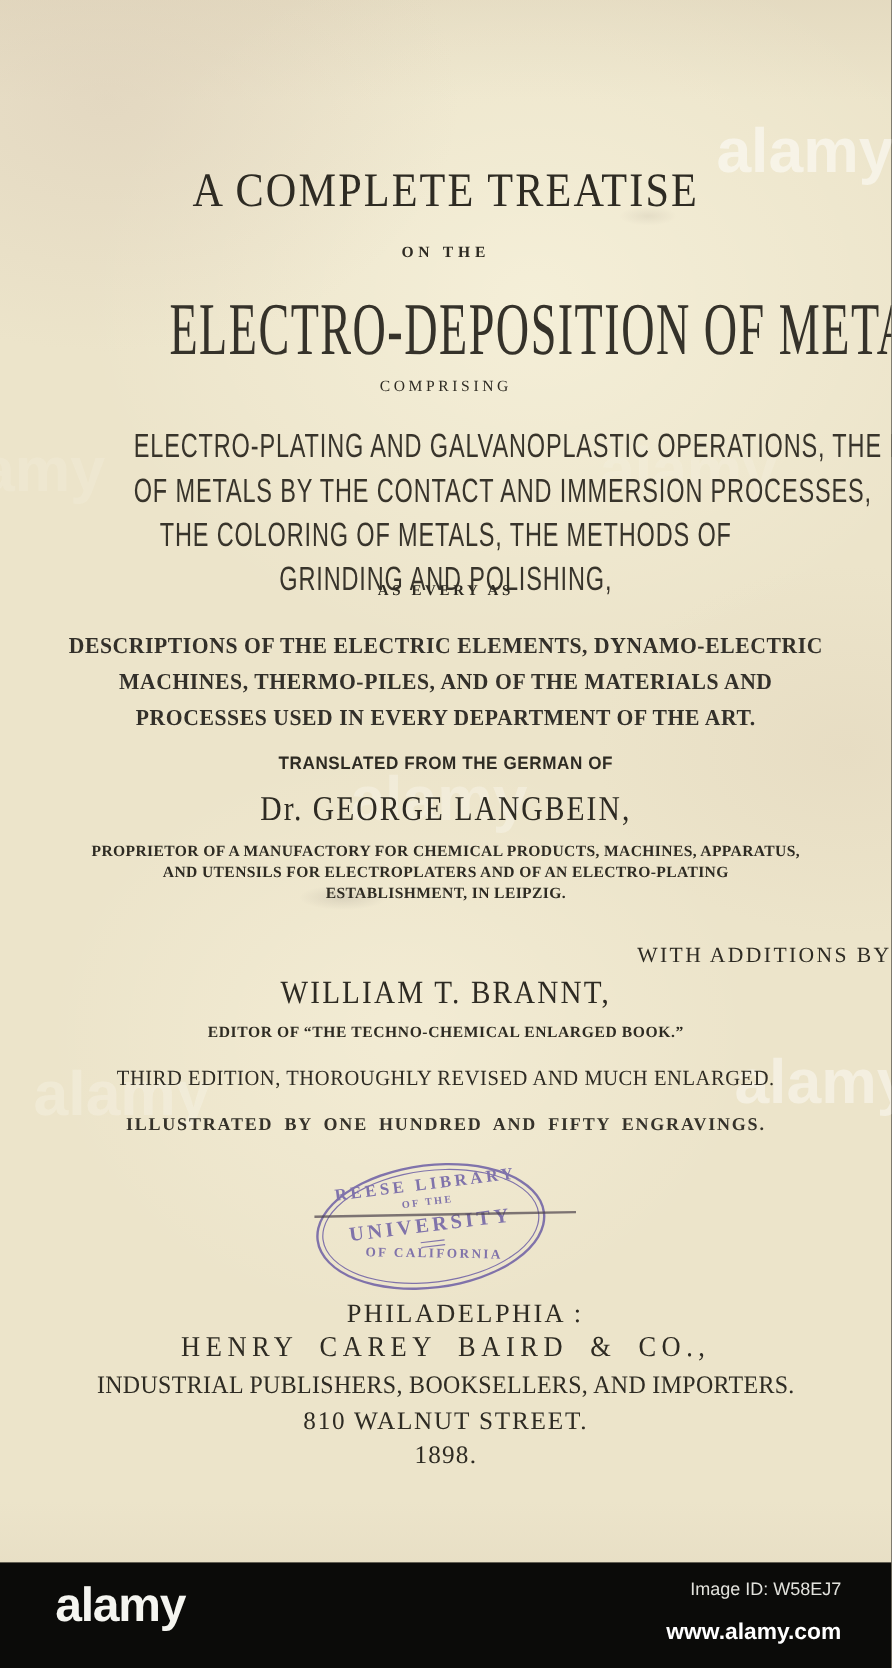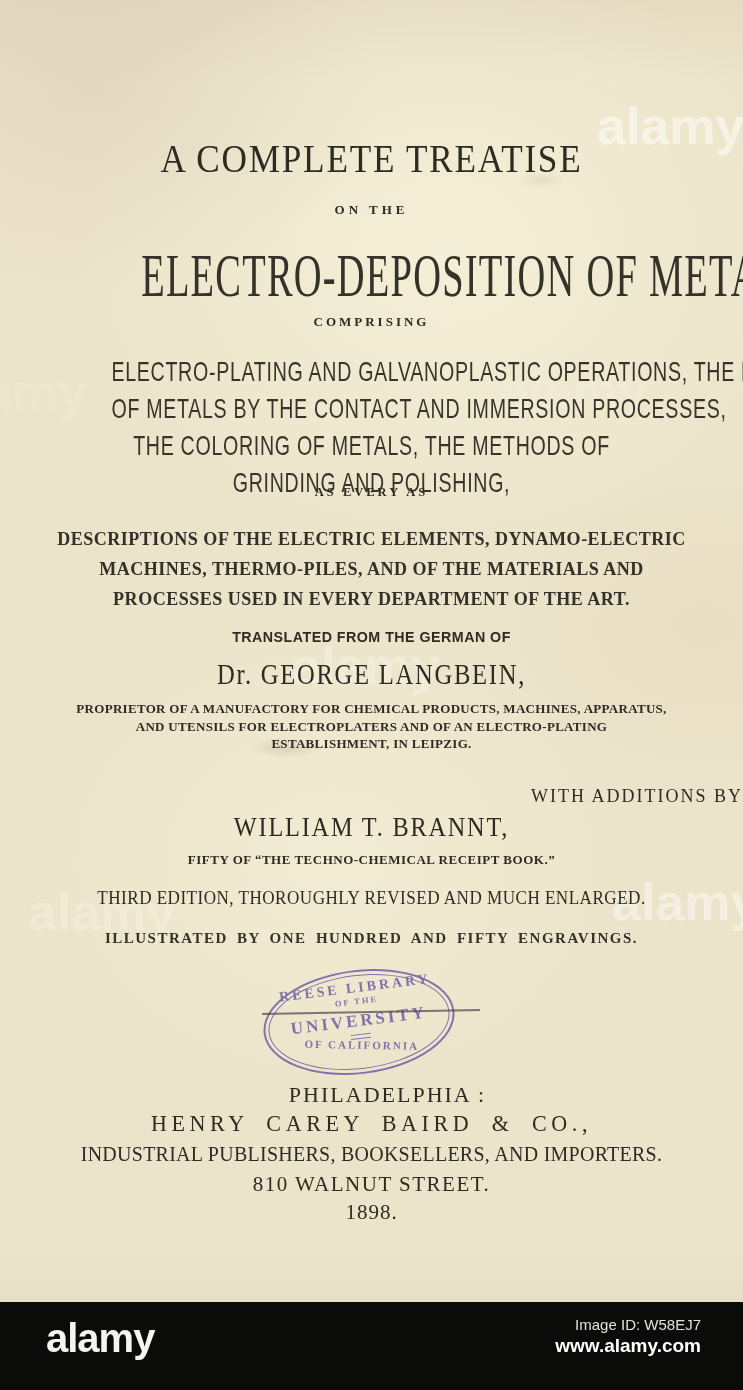--- a/index.html
+++ b/index.html
@@ -15,21 +15,21 @@
       radial-gradient(ellipse 30px 10px at 540px 180px, rgba(160,148,130,0.25), transparent 80%),
       linear-gradient(180deg, rgba(205,190,165,0.25) 0%, rgba(236,228,202,0) 6%, rgba(236,228,202,0) 90%, rgba(200,185,160,0.30) 100%);
     font-family:"Liberation Serif","DejaVu Serif",serif;color:#2e2b23;
   }
   .b{position:absolute;left:0;right:0;text-align:center;transform-origin:50% 0;}
   .gothic{font-family:"Liberation Sans","DejaVu Sans",sans-serif;}
 
   .series{top:135px;font-size:40px;letter-spacing:2px;transform:scaleX(0.88);}
   .onthe{top:202px;font-size:13px;font-weight:bold;letter-spacing:4px;}
   .maintitle{top:240px;font-size:62px;letter-spacing:2px;transform:scaleX(0.62);white-space:nowrap;color:#35322a;}
-  .comprising{top:314px;font-size:13px;font-weight:bold;letter-spacing:3px;}
+  .comprising{top:314px;font-size:13px;font-weight:normal;letter-spacing:3px;}
   .subtitle{top:353px;font-size:28px;line-height:37px;letter-spacing:1px;transform:scaleX(0.70);white-space:nowrap;color:#38342b;}
   .aswellas{top:485px;font-size:12.5px;font-weight:bold;letter-spacing:3px;}
   .descriptions{top:524px;font-size:19px;font-weight:bold;line-height:30px;letter-spacing:0.5px;transform:scaleX(0.95);color:#33302a;}
   .translated{top:628px;font-size:15px;font-weight:bold;letter-spacing:0.5px;transform:scaleX(0.95);}
   .author{top:658px;font-size:29px;letter-spacing:2px;transform:scaleX(0.85);white-space:nowrap;}
   .authordesc{top:700px;font-size:13px;font-weight:bold;line-height:17.5px;letter-spacing:0.3px;}
   .withadd{top:786px;font-size:18px;letter-spacing:2px;text-align:right;}
   .contributor{top:812px;font-size:27px;letter-spacing:2px;transform:scaleX(0.9);}
   .editordesc{top:852px;font-size:13px;font-weight:bold;letter-spacing:0.5px;}
   .edition{top:888px;font-size:18px;letter-spacing:0.5px;transform:scaleX(0.95);}
@@ -65,21 +65,21 @@
   .wm5{left:-60px;top:362px;opacity:0.12;}
   .wm6{left:500px;top:362px;opacity:0.12;}
 
   
   .alamy-bar{position:absolute;left:0;right:0;top:1302px;height:88px;background:#0b0b09;
     font-family:"Liberation Sans","DejaVu Sans",sans-serif;}
   .alamy-logo{position:absolute;left:46px;top:16px;font-size:40px;font-weight:bold;
     letter-spacing:-1px;color:#f5f5f0;line-height:1;}
   .alamy-right{position:absolute;right:42px;top:14px;text-align:right;}
   .alamy-id{font-size:15px;color:#e2e2dc;}
-  .alamy-url{font-size:19px;font-weight:bold;color:#ffffff;margin-top:2px;}
+  .alamy-url{font-size:19px;font-weight:bold;color:#ffffff;margin-top:17px;}
 </style>
 </head>
 <body>
 
 <div class="page">
 
   <div class="wm wm1">alamy</div>
   <div class="wm wm2">alamy</div>
   <div class="wm wm3">alamy</div>
   <div class="wm wm4">alamy</div>
@@ -109,21 +109,21 @@
   <div class="b translated gothic">TRANSLATED FROM THE GERMAN OF</div>
   <div class="b author">Dr. GEORGE LANGBEIN,</div>
   <div class="b authordesc">
     <div>PROPRIETOR OF A MANUFACTORY FOR CHEMICAL PRODUCTS, MACHINES, APPARATUS,</div>
     <div>AND UTENSILS FOR ELECTROPLATERS AND OF AN ELECTRO-PLATING</div>
     <div>ESTABLISHMENT, IN LEIPZIG.</div>
   </div>
 
   <div class="b withadd">WITH ADDITIONS BY</div>
   <div class="b contributor">WILLIAM T. BRANNT,</div>
-  <div class="b editordesc">FIFTY OF “THE TECHNO-CHEMICAL RECEIPT BOOK.”</div>
+  <div class="b editordesc">EDITOR OF “THE TECHNO-CHEMICAL ENLARGED BOOK.”</div>
   <div class="b edition">THIRD EDITION, THOROUGHLY REVISED AND MUCH ENLARGED.</div>
   <div class="b illustrated">ILLUSTRATED BY ONE HUNDRED AND FIFTY ENGRAVINGS.</div>
 
   <div class="stamp-wrap">
     <div class="stamp-oval"></div>
     <div class="stamp-text">
       <div class="st1">REESE LIBRARY</div>
       <div class="st2">OF THE</div>
       <div class="st3">UNIVERSITY</div>
       <div class="st-eq"></div>

